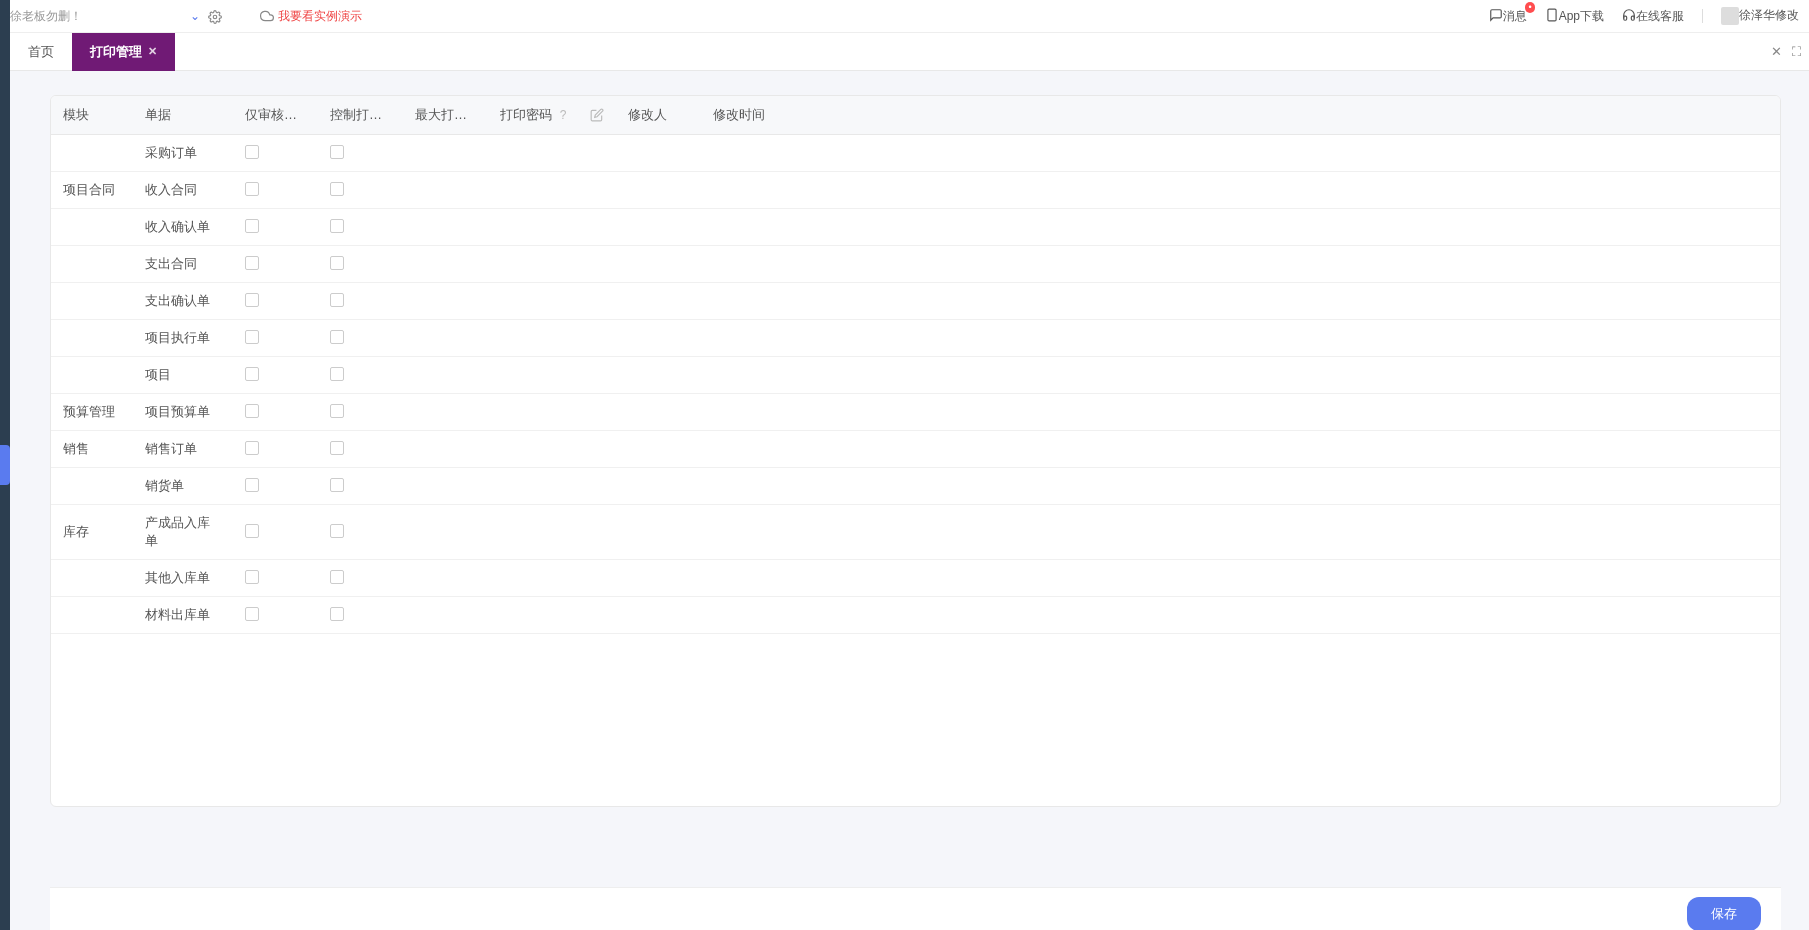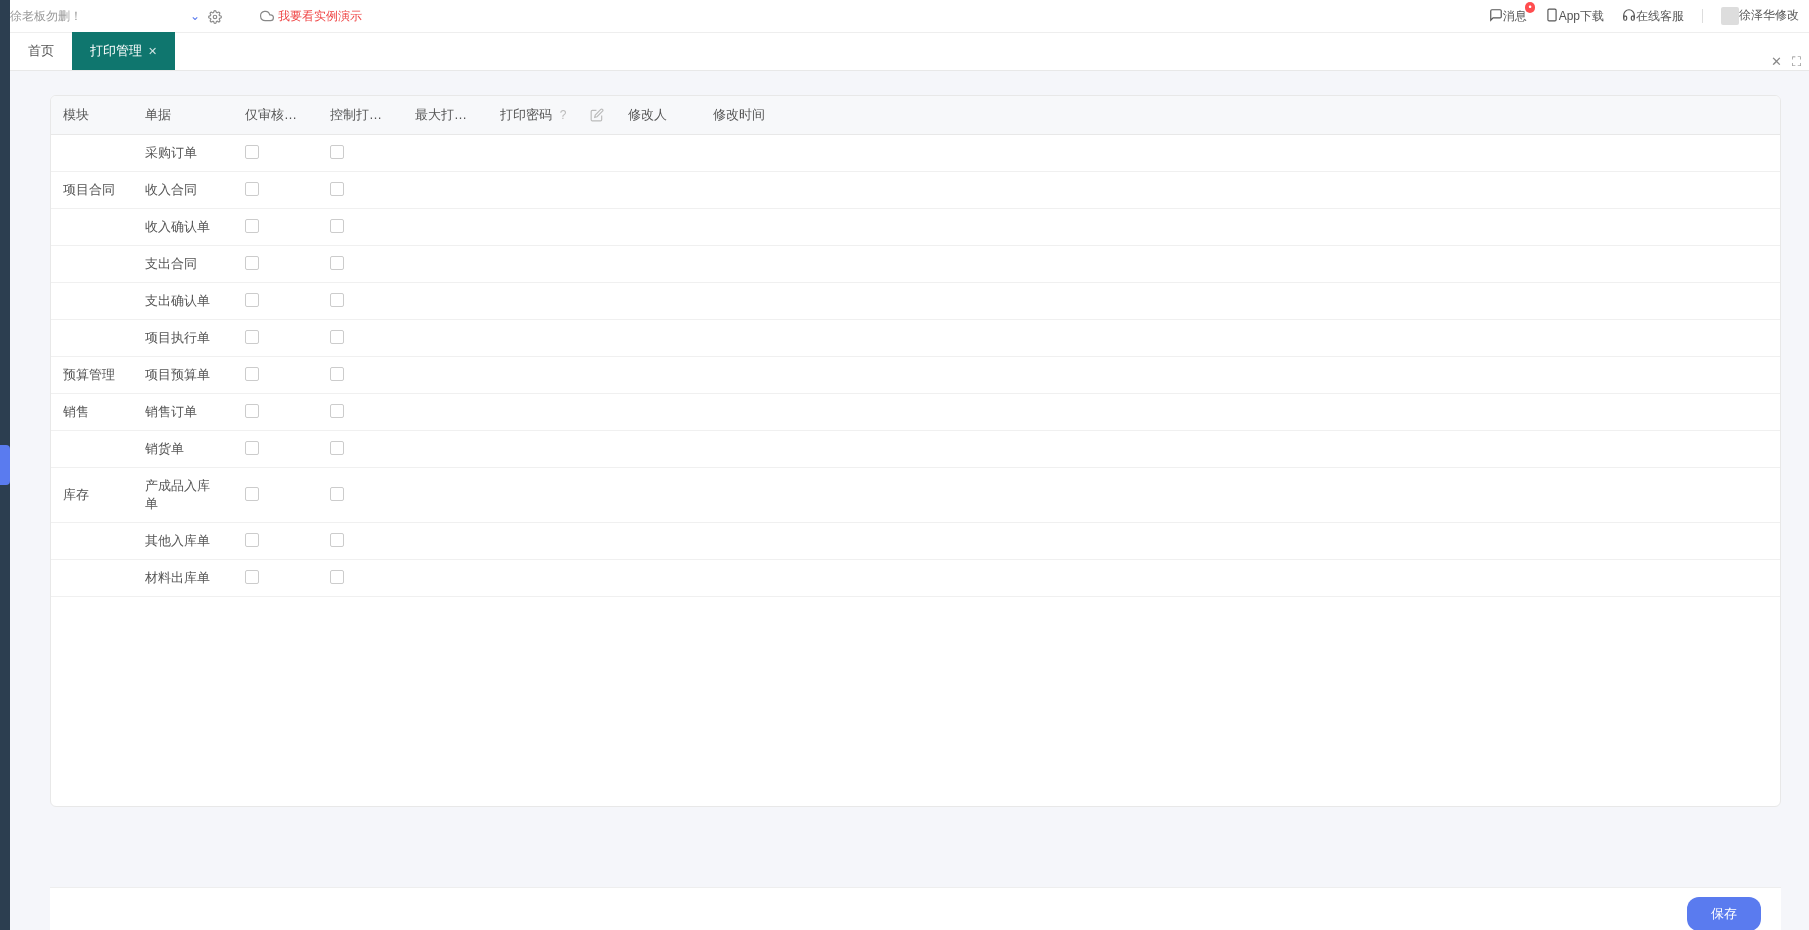--- a/index.html
+++ b/index.html
@@ -17,23 +17,23 @@
 .top-right-item { display: flex; align-items: flex-start; cursor: pointer; position: relative; }
 .badge { position: absolute; top: -6px; right: -8px; background: #ff4d4f; color: #fff; font-size: 9px; padding: 0 3px; border-radius: 6px; line-height: 11px; }
 .avatar { width: 18px; height: 18px; background: #ddd; border-radius: 2px; }
 .divider-v { width: 1px; height: 14px; background: #ddd; }
 
 .left-edge { position: fixed; left: 0; top: 0; bottom: 0; width: 10px; background: #2c3e50; z-index: 10; }
 .left-edge-handle { position: absolute; left: 0; top: 50%; width: 10px; height: 40px; background: #5a7bef; border-radius: 0 4px 4px 0; transform: translateY(-50%); }
 
 .main-wrap { margin-left: 10px; height: calc(100vh - 24px); display: flex; flex-direction: column; }
 
-.tab-row { height: 38px; background: #fff; display: flex; align-items: flex-end; border-bottom: 1px solid #e8e8e8; position: relative; }
+.tab-row { height: 38px; background: #fff; display: flex; align-items: center; border-bottom: 1px solid #e8e8e8; position: relative; }
 .tab { padding: 0 18px; height: 38px; display: flex; align-items: center; gap: 6px; cursor: pointer; font-size: 13px; color: #555; }
-.tab.active { background: #0f766e; color: #fff; }
+.tab.active { background: #701a75; color: #fff; font-weight: bold; }
 .tab-close { font-size: 11px; opacity: 0.8; }
 .tab-actions { position: absolute; right: 8px; display: flex; gap: 10px; color: #888; }
 .tab-actions span { cursor: pointer; }
 
 .content-area { flex: 1; padding: 24px 28px 0 40px; overflow: hidden; display: flex; flex-direction: column; }
 
 .table-container { flex: 1; overflow: hidden; background: #fff; border: 1px solid #e8e8e8; border-radius: 6px; display: flex; flex-direction: column; }
 .table-scroll { flex: 1; overflow-y: auto; }
 
 table { width: 100%; border-collapse: collapse; table-layout: fixed; }
@@ -220,20 +220,30 @@
                 <td></td>
                 <td>项目执行单</td>
                 <td><span class="checkbox"></span></td>
                 <td><span class="checkbox"></span></td>
                 <td></td>
                 <td></td>
                 <td></td>
                 <td></td>
               </tr>
               <tr>
+                <td></td>
+                <td>项目</td>
+                <td><span class="checkbox"></span></td>
+                <td><span class="checkbox"></span></td>
+                <td></td>
+                <td></td>
+                <td></td>
+                <td></td>
+              </tr>
+              <tr>
                 <td>预算管理</td>
                 <td>项目预算单</td>
                 <td><span class="checkbox"></span></td>
                 <td><span class="checkbox"></span></td>
                 <td></td>
                 <td></td>
                 <td></td>
                 <td></td>
               </tr>
               <tr>

